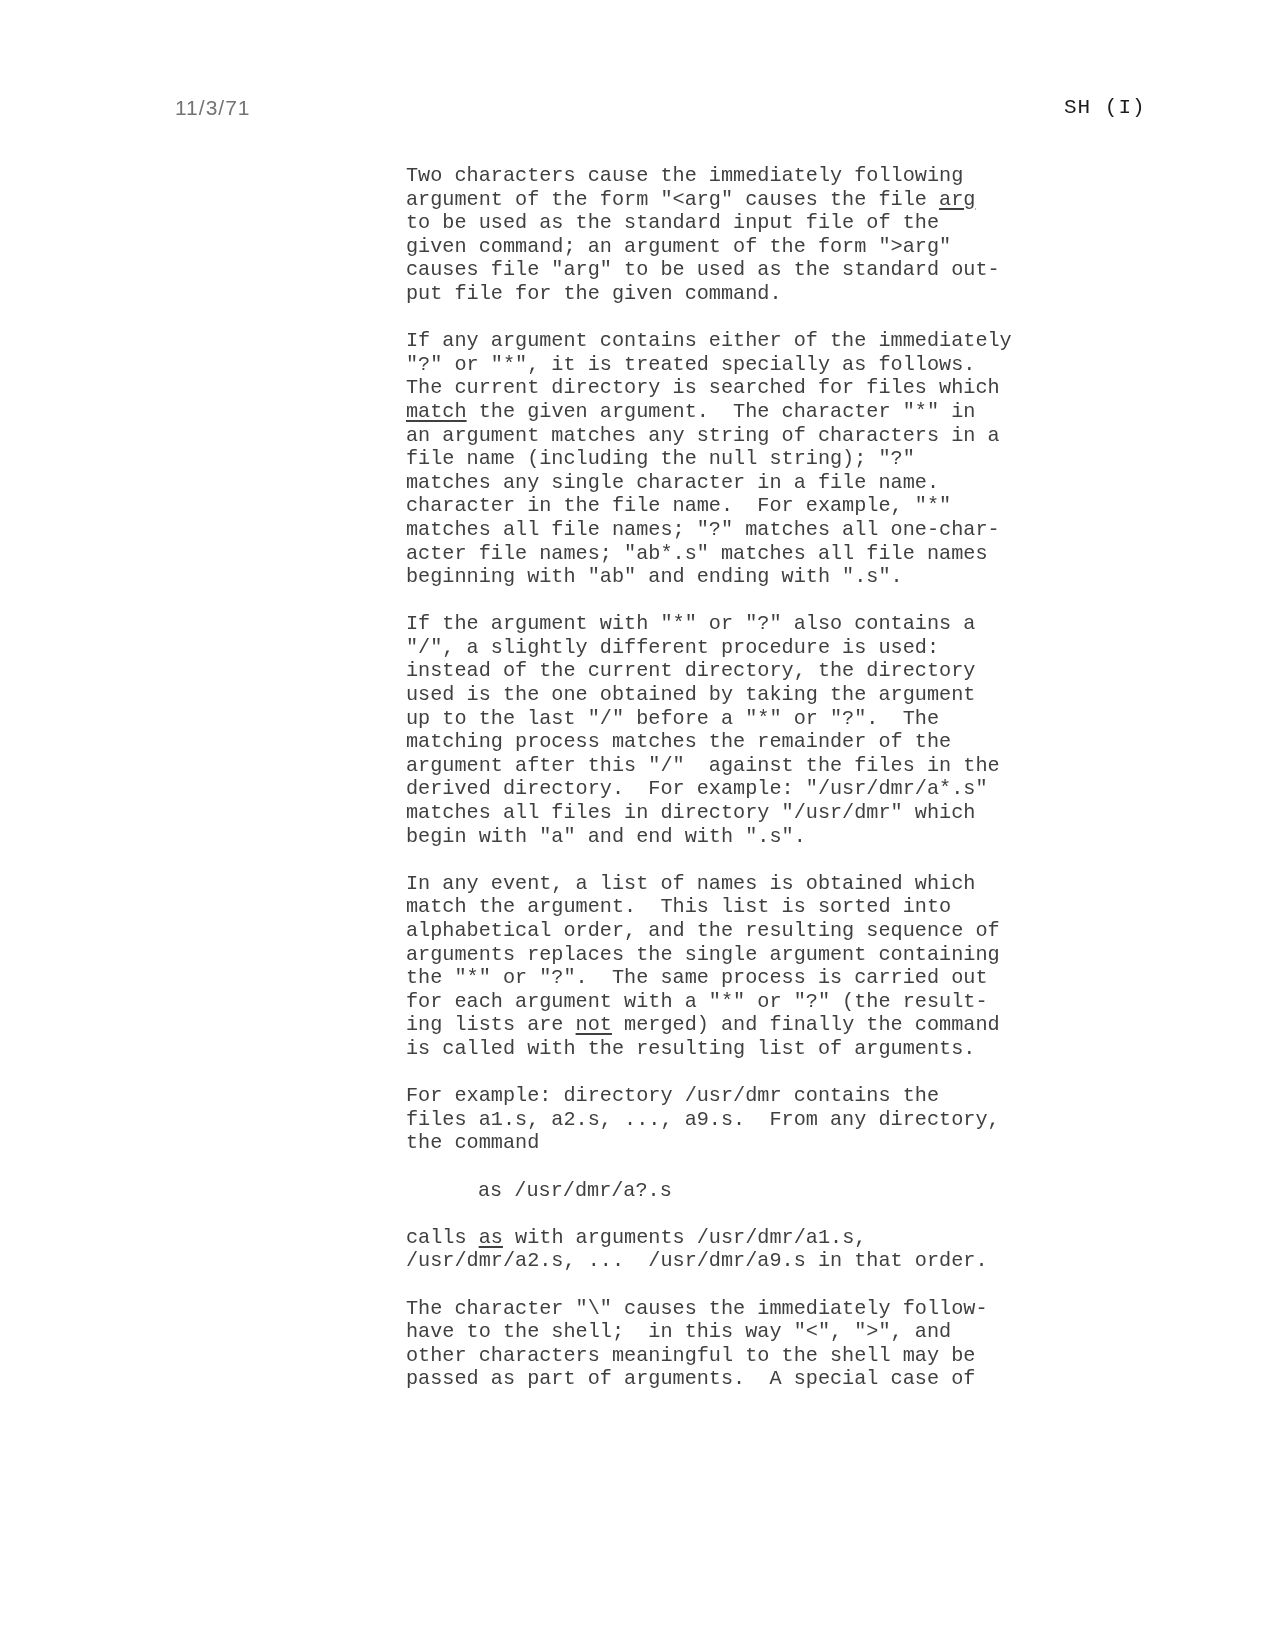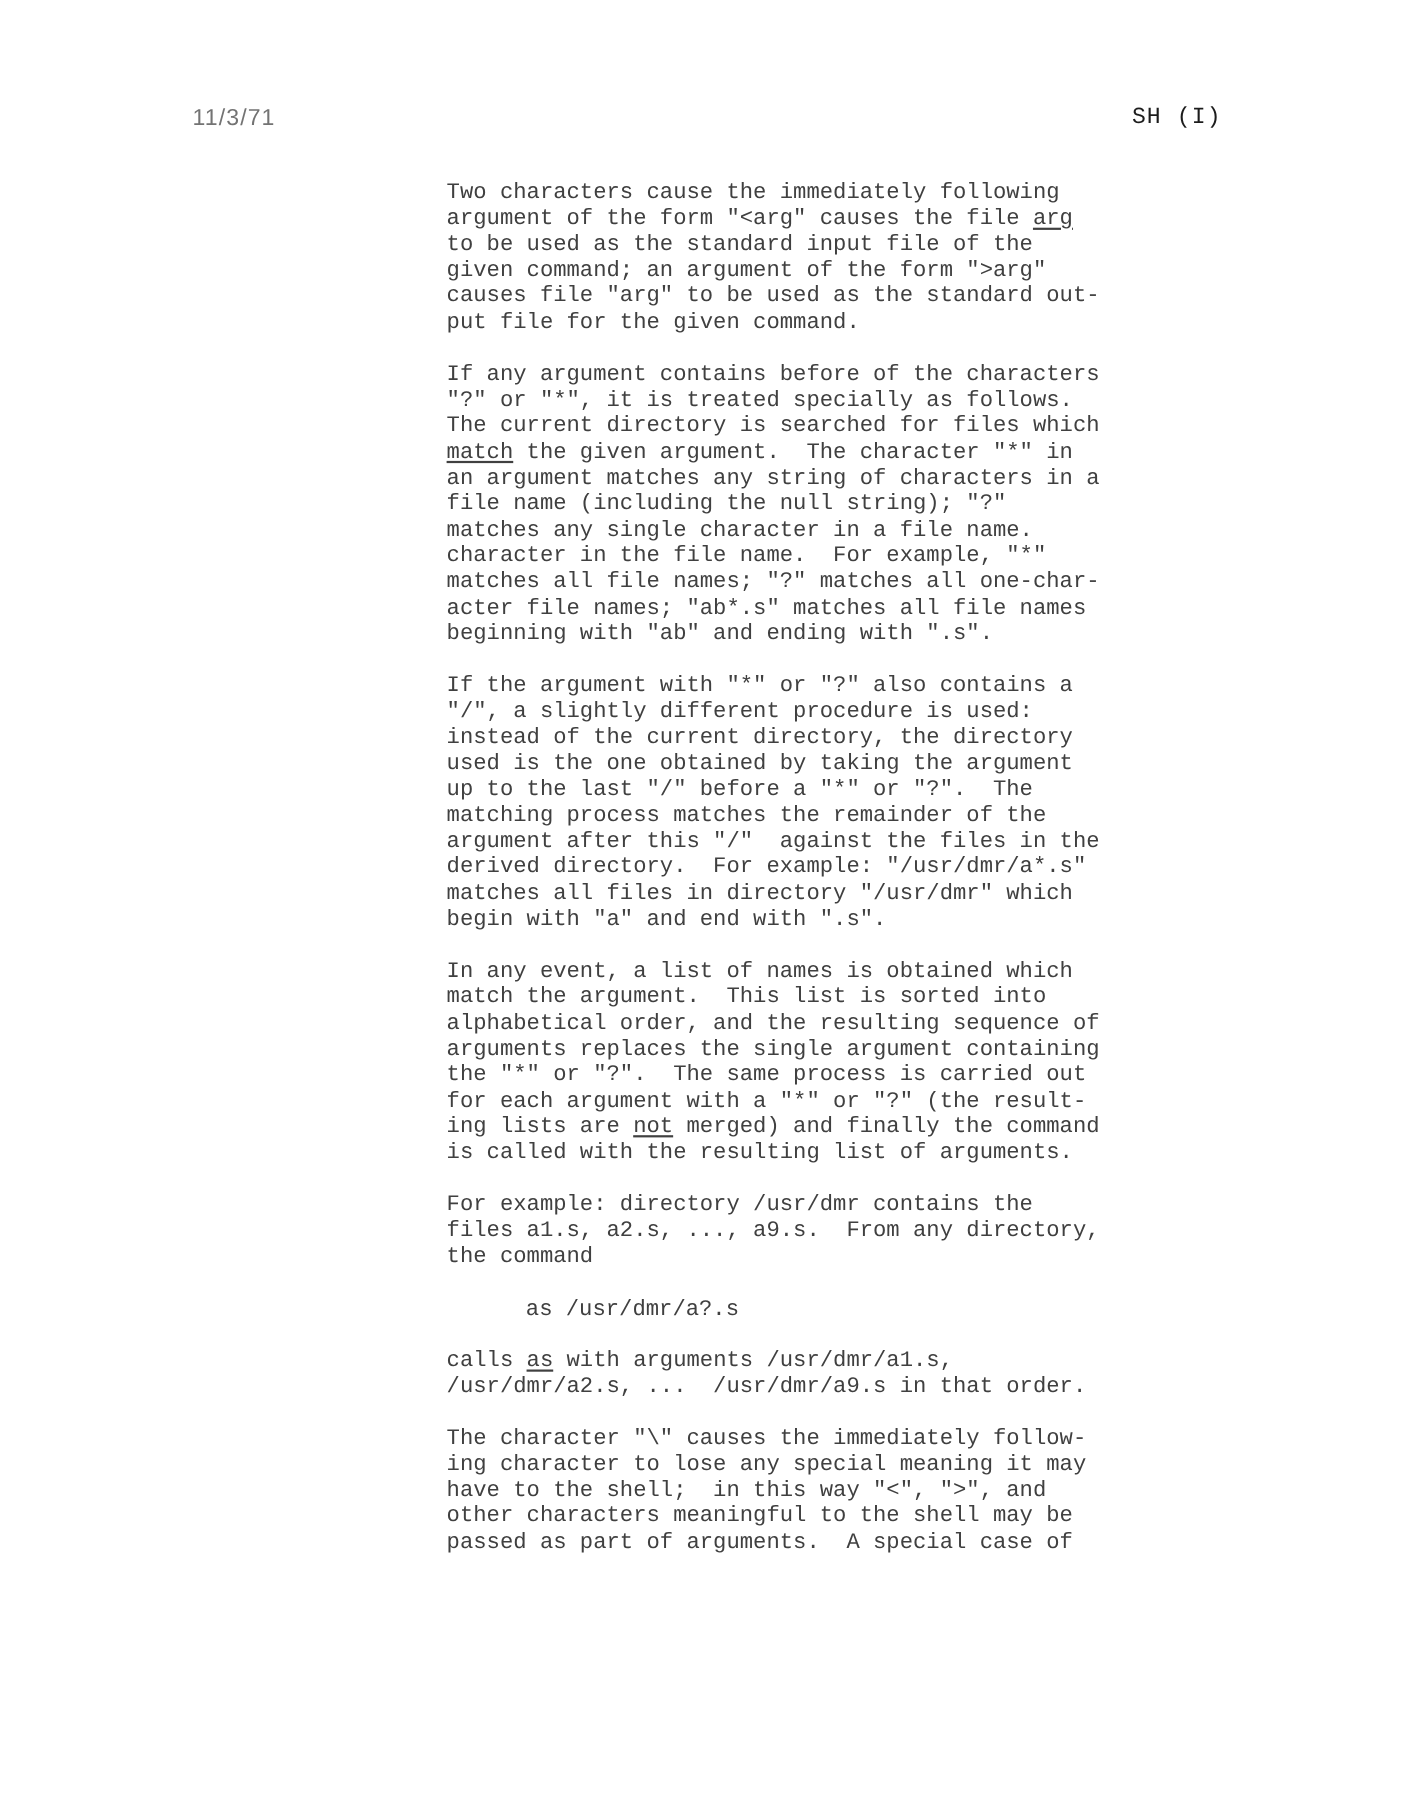--- a/index.html
+++ b/index.html
@@ -25,21 +25,21 @@
       position: absolute;
       left: 175px;
       top: 96px;
       font-family: "Liberation Sans", "DejaVu Sans", sans-serif;
       font-size: 21px;
       letter-spacing: 1px;
       color: #737373;
     }
     .header-title {
       position: absolute;
-      left: 1029px;
+      left: 1064px;
       top: 96px;
       font-size: 21px;
       letter-spacing: 1px;
       color: #1c1c1c;
     }
     .body-text {
       position: absolute;
       left: 406px;
       top: 164px;
       width: 720px;
@@ -76,21 +76,21 @@
     <div class="para">
       <span class="line">Two characters cause the immediately following</span>
       <span class="line"><span>argument of the form "&lt;arg" causes the file </span><span class="u">arg</span></span>
       <span class="line">to be used as the standard input file of the</span>
       <span class="line">given command; an argument of the form "&gt;arg"</span>
       <span class="line">causes file "arg" to be used as the standard out-</span>
       <span class="line">put file for the given command.</span>
     </div>
 
     <div class="para">
-      <span class="line">If any argument contains before of the characters</span>
+      <span class="line">If any argument contains either of the immediately</span>
       <span class="line">"?" or "*", it is treated specially as follows.</span>
       <span class="line">The current directory is searched for files which</span>
       <span class="line"><span class="u">match</span><span> the given argument.  The character "*" in</span></span>
       <span class="line">an argument matches any string of characters in a</span>
       <span class="line">file name (including the null string); "?"</span>
       <span class="line">matches any single character in a file name.</span>
       <span class="line">character in the file name.  For example, "*"</span>
       <span class="line">matches all file names; "?" matches all one-char-</span>
       <span class="line">acter file names; "ab*.s" matches all file names</span>
       <span class="line">beginning with "ab" and ending with ".s".</span>
@@ -130,20 +130,19 @@
       <span class="line indent">as /usr/dmr/a?.s</span>
     </div>
 
     <div class="para">
       <span class="line"><span>calls </span><span class="u">as</span><span> with arguments /usr/dmr/a1.s,</span></span>
       <span class="line">/usr/dmr/a2.s, ...  /usr/dmr/a9.s in that order.</span>
     </div>
 
     <div class="para">
       <span class="line">The character "\" causes the immediately follow-</span>
-      <span class="line">ing character to lose any special meaning it may</span>
       <span class="line">have to the shell;  in this way "&lt;", "&gt;", and</span>
       <span class="line">other characters meaningful to the shell may be</span>
       <span class="line">passed as part of arguments.  A special case of</span>
     </div>
 
   </div>
 </div>
 
 </body></html>

